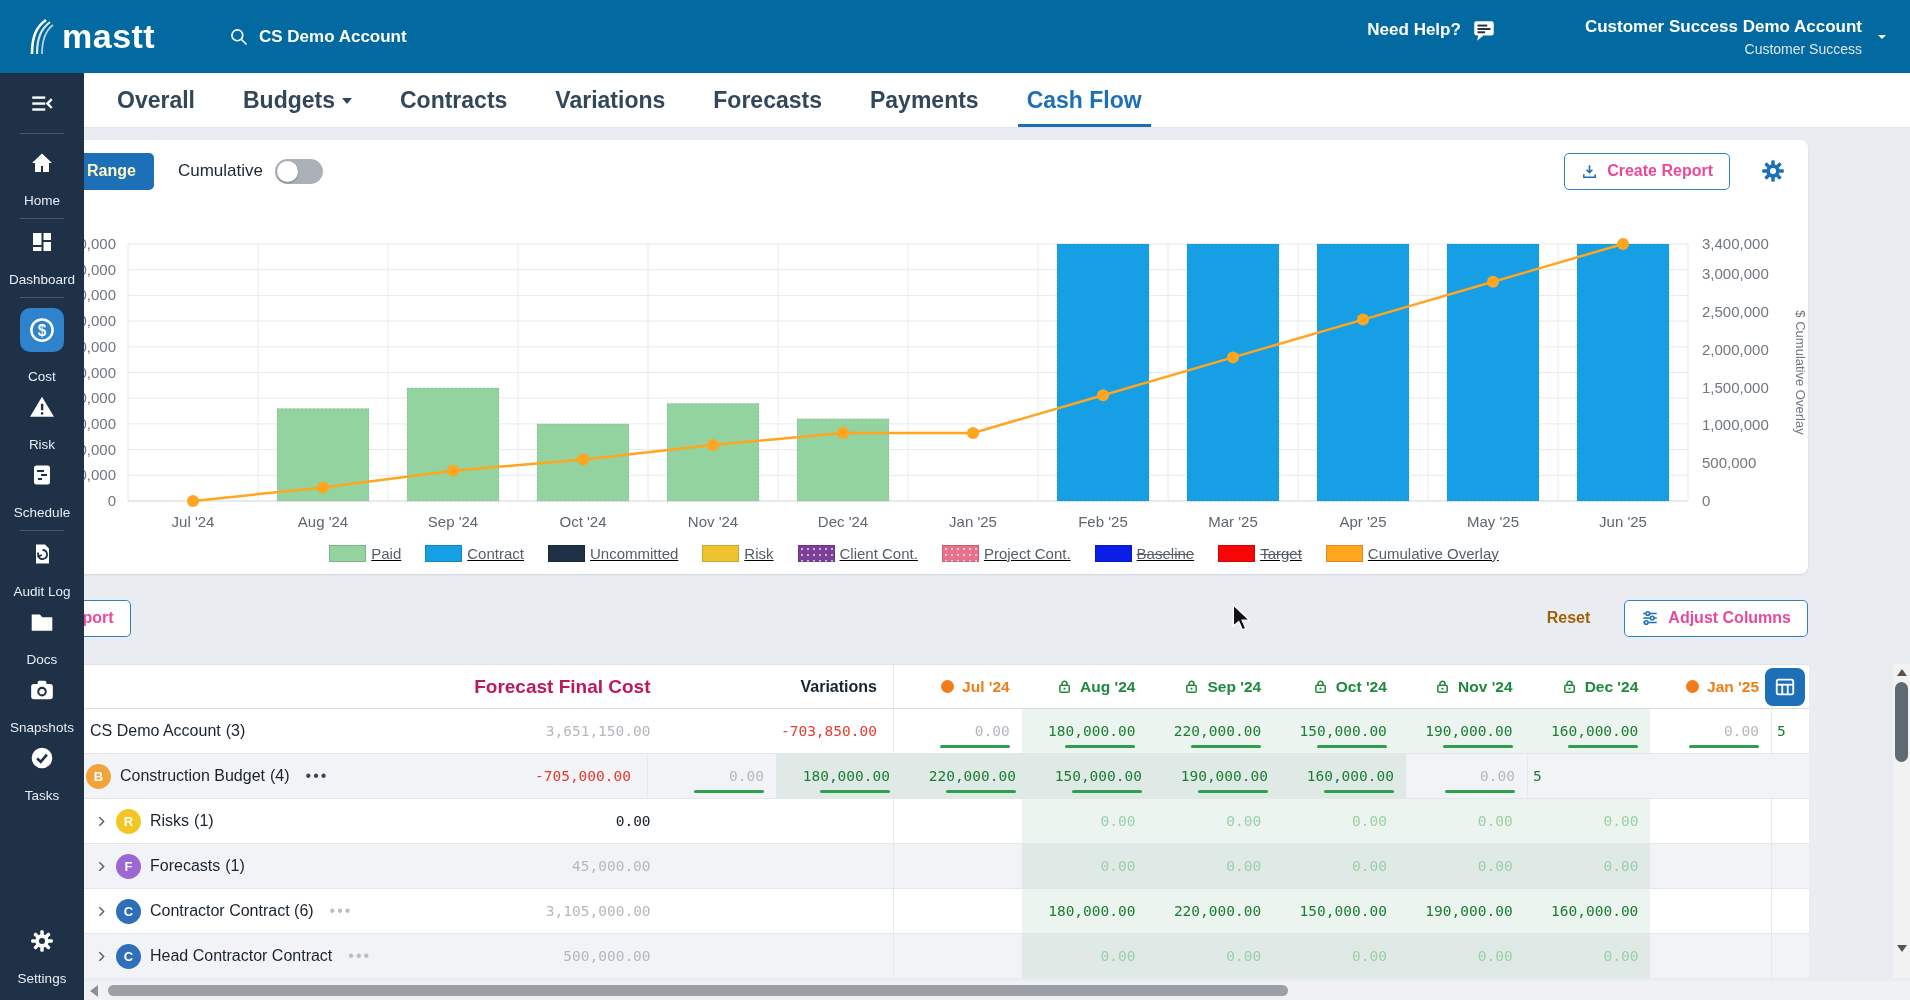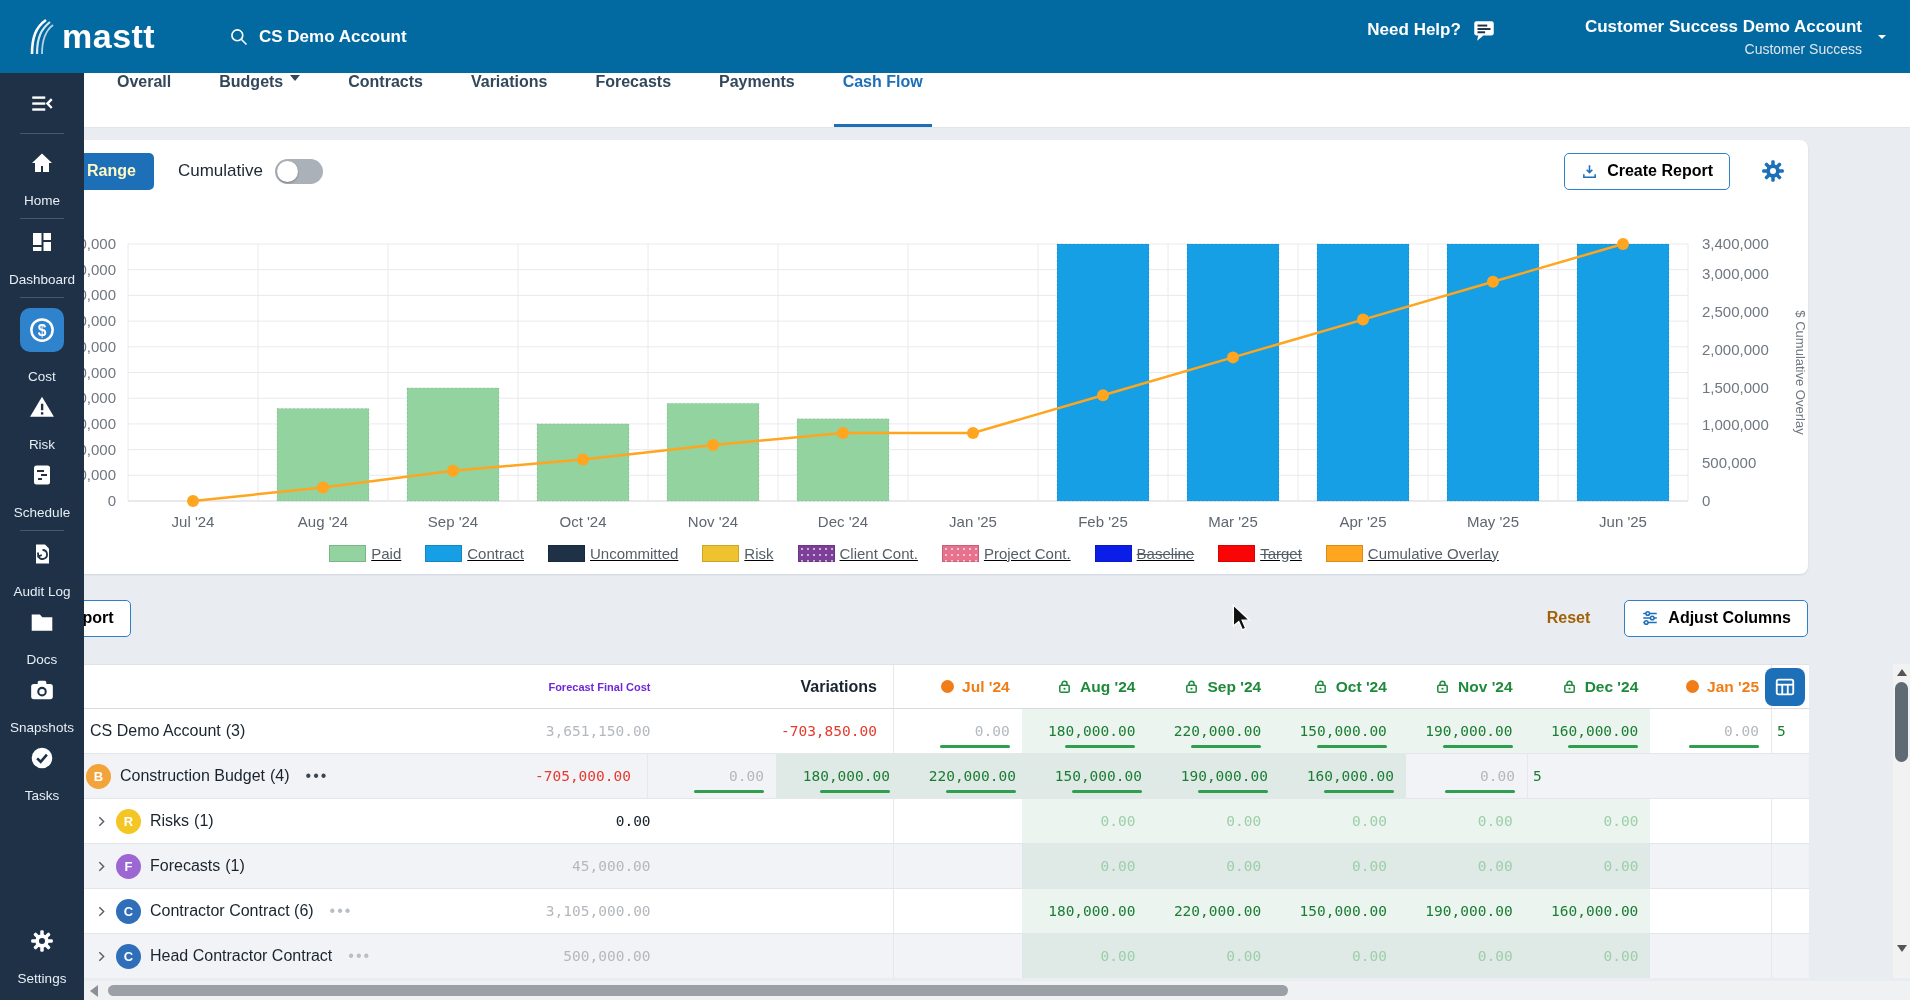--- a/index.html
+++ b/index.html
@@ -32,42 +32,42 @@
   .side-ico.active-tile { width:44px; height:44px; background:#2e83cc; border-radius:10px; }
   .side-div { width:44px; height:1px; background:#45586e; margin:6px 0; }
   .side-burger { margin:4px 0 10px 0; cursor:pointer; }
   .side-spacer { flex:1; }
   .side-settings { margin-bottom:14px; }
 
   
   #tabbar { position:absolute; left:84px; top:73px; width:1826px; height:55px;
     background:#fff; border-bottom:1px solid #e2e6ea; display:flex; align-items:stretch;
     padding-left:30px; z-index:20; }
-  .tab { display:flex; align-items:flex-start; gap:7px; padding:0 3px; margin-right:42px;
-    font-size:16px; font-weight:bold; color:#33475b; cursor:pointer; position:relative; }
+  .tab { display:flex; align-items:center; gap:7px; padding:0 3px; margin-right:42px;
+    font-size:23px; font-weight:bold; color:#33475b; cursor:pointer; position:relative; }
   .tab.active { color:#1d6fb8; }
   .tab.active::after { content:""; position:absolute; left:-6px; right:-6px; bottom:0;
     height:3px; background:#1d6fb8; }
   .tab .caret { width:0; height:0; border-left:5px solid transparent;
     border-right:5px solid transparent; border-top:6px solid #33475b; margin-top:2px; }
 
   
   #chart-card { position:absolute; left:20px; top:140px; width:1788px; height:434px;
     background:#fff; border-radius:8px; box-shadow:0 1px 2px rgba(30,50,70,.12); }
   #controls { display:flex; align-items:center; height:62px; padding:0 22px; }
   .btn-blue { display:flex; align-items:center; gap:9px; background:#1d6fb8; color:#fef9c3;
     border:none; border-radius:5px; height:37px; padding:0 18px; font-size:16px;
     font-weight:bold; cursor:pointer; font-family:inherit; }
   .cumulative { display:flex; align-items:center; gap:12px; margin-left:24px; }
   .cumulative .cl { font-size:17px; color:#1c2732; }
   .toggle { width:48px; height:25px; background:#aab1b9; border-radius:13px; position:relative; cursor:pointer; }
   .toggle .knob { position:absolute; left:2px; top:2px; width:21px; height:21px;
     background:#fff; border-radius:50%; box-shadow:0 1px 2px rgba(0,0,0,.3); }
   #controls .right { margin-left:auto; display:flex; align-items:center; gap:30px; }
-  .btn-outline { display:flex; align-items:center; gap:9px; background:#fff; color:#000000;
+  .btn-outline { display:flex; align-items:center; gap:9px; background:#fff; color:#ec4899;
     border:1px solid #2f80c7; border-radius:5px; height:37px; padding:0 16px; font-size:16px;
     font-weight:bold; cursor:pointer; font-family:inherit; }
   #chart-svg-wrap { width:1788px; height:336px; }
   #legend { display:flex; justify-content:center; align-items:center; gap:24px; height:30px; }
   .leg-item { display:flex; align-items:flex-start; gap:5px;text-decoration:underline; }
   .leg-swatch { width:37px; height:17px; border:1px solid rgba(0,0,0,.15); }
   .leg-swatch.dots { background-image:radial-gradient(circle, rgba(255,255,255,.6) 1.3px, transparent 1.4px);
     background-size:6px 6px; }
   .leg-label { font-size:15px; color:#555e66; }
   .leg-label.strike { text-decoration:line-through; }
@@ -529,21 +529,21 @@
             <circle cx="7" cy="18" r="2.4"></circle>
         </svg>
       </span>
       <span>Adjust Columns</span>
     </button>
   </div>
 
   <div id="table">
       <div class="trow thead">
   <div class="cell c-title">Title</div>
-  <div class="cell c-ffc" style="font-size:11px;color:#6d28d9">Forecast Final Cost</div>
+  <div class="cell c-ffc" style="font-size:19px;color:#be185d">Forecast Final Cost</div>
   <div class="cell c-un" style="font-size:16px;color:#19242f">Variations</div>
         <div class="cell c-month first">
     <span class="hdr-month current">
             <span class="hdr-dot"></span>
             <span>Jul '24</span>
           </span>
         </div>
         <div class="cell c-month">
     <span class="hdr-month locked">
             <span style="display:inline-flex">

